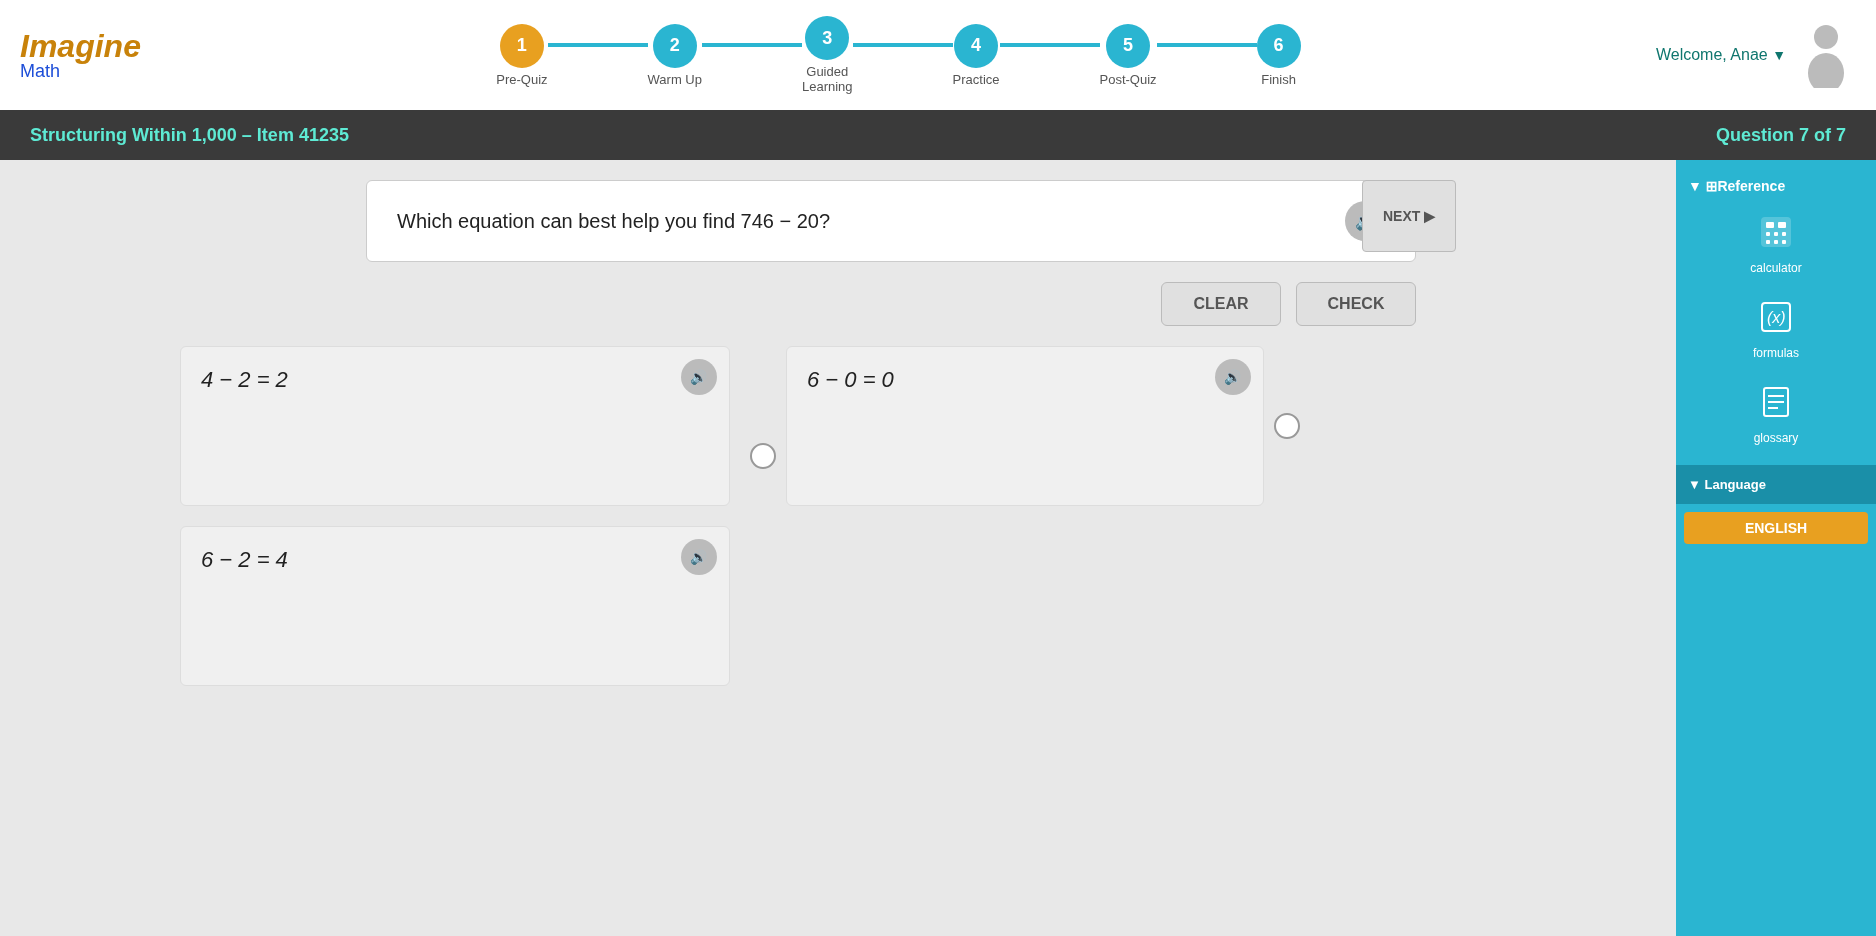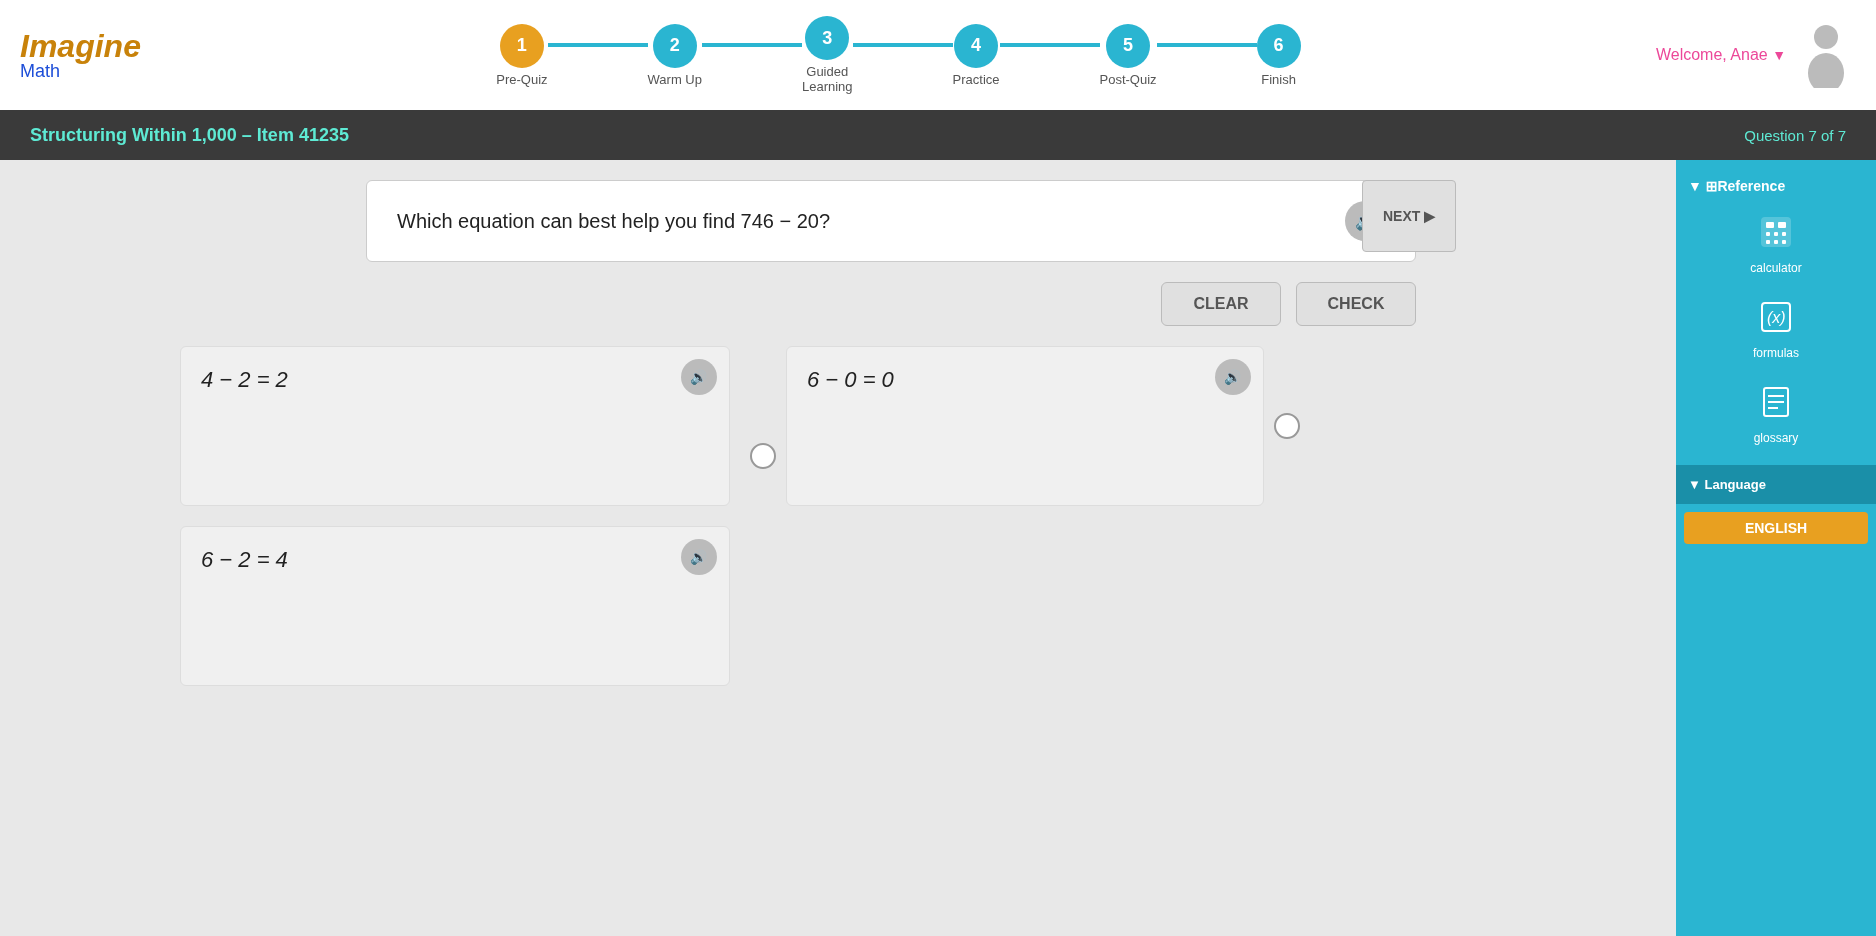--- a/index.html
+++ b/index.html
@@ -91,21 +91,21 @@
     
     .welcome-area {
       display: flex;
       align-items: center;
       gap: 10px;
       margin-left: 40px;
     }
 
     .welcome-text {
       font-size: 16px;
-      color: #ec4899;
+      color: #0f766e;
     }
 
     .avatar-icon {
       width: 60px;
       height: 70px;
       display: flex;
       align-items: center;
       justify-content: center;
     }
 
@@ -119,22 +119,22 @@
       padding: 0 30px;
       height: 50px;
     }
 
     .subtitle-left {
       font-size: 18px;
       font-weight: bold;
     }
 
     .subtitle-right {
-      font-size: 15px;
-      font-weight: normal;
+      font-size: 18px;
+      font-weight: bold;
     }
 
     
     .main-content {
       background: #e8e8e8;
       display: flex;
       min-height: 776px;
       position: relative;
     }
 

